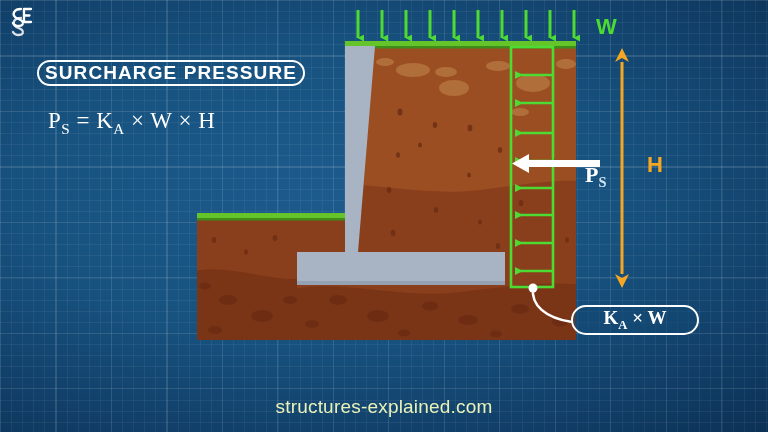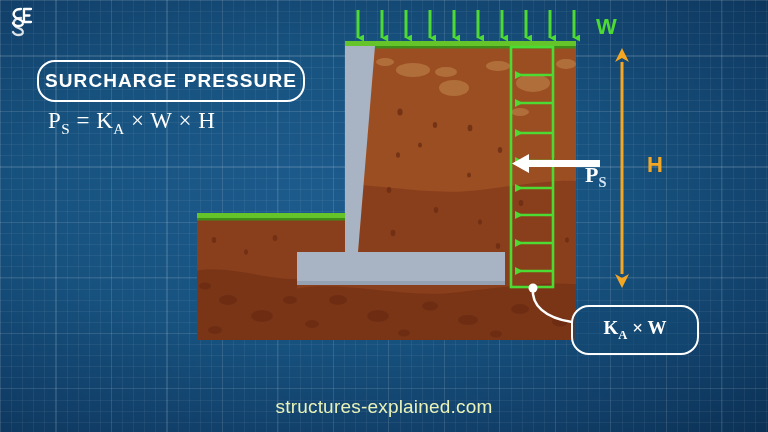--- a/index.html
+++ b/index.html
@@ -49,21 +49,21 @@
     letter-spacing: 1.4px;
     opacity: 0.92;
   }
 
   
   #title-pill {
     position: absolute;
     left: 37px;
     top: 60px;
     width: 268px;
-    height: 42px;
+    height: 26px;
     border: 2.5px solid #ffffff;
     border-radius: 18px;
     display: flex;
     align-items: center;
     justify-content: center;
     box-sizing: border-box;
   }
   #title-pill span {
     color: #ffffff;
     font-size: 19px;
@@ -117,21 +117,21 @@
     margin-top: 16px;
   }
   #lbl-ps sub { font-size: 0.66em; color: #cfe3f2; }
 
   
   #callout-pill {
     position: absolute;
     left: 571px;
     top: 305px;
     width: 128px;
-    height: 50px;
+    height: 30px;
     border: 2.5px solid #ffffff;
     border-radius: 18px;
     background: rgba(18,72,115,0.55);
     display: flex;
     align-items: center;
     justify-content: center;
     box-sizing: border-box;
   }
   #callout-pill span {
     color: #ffffff;

